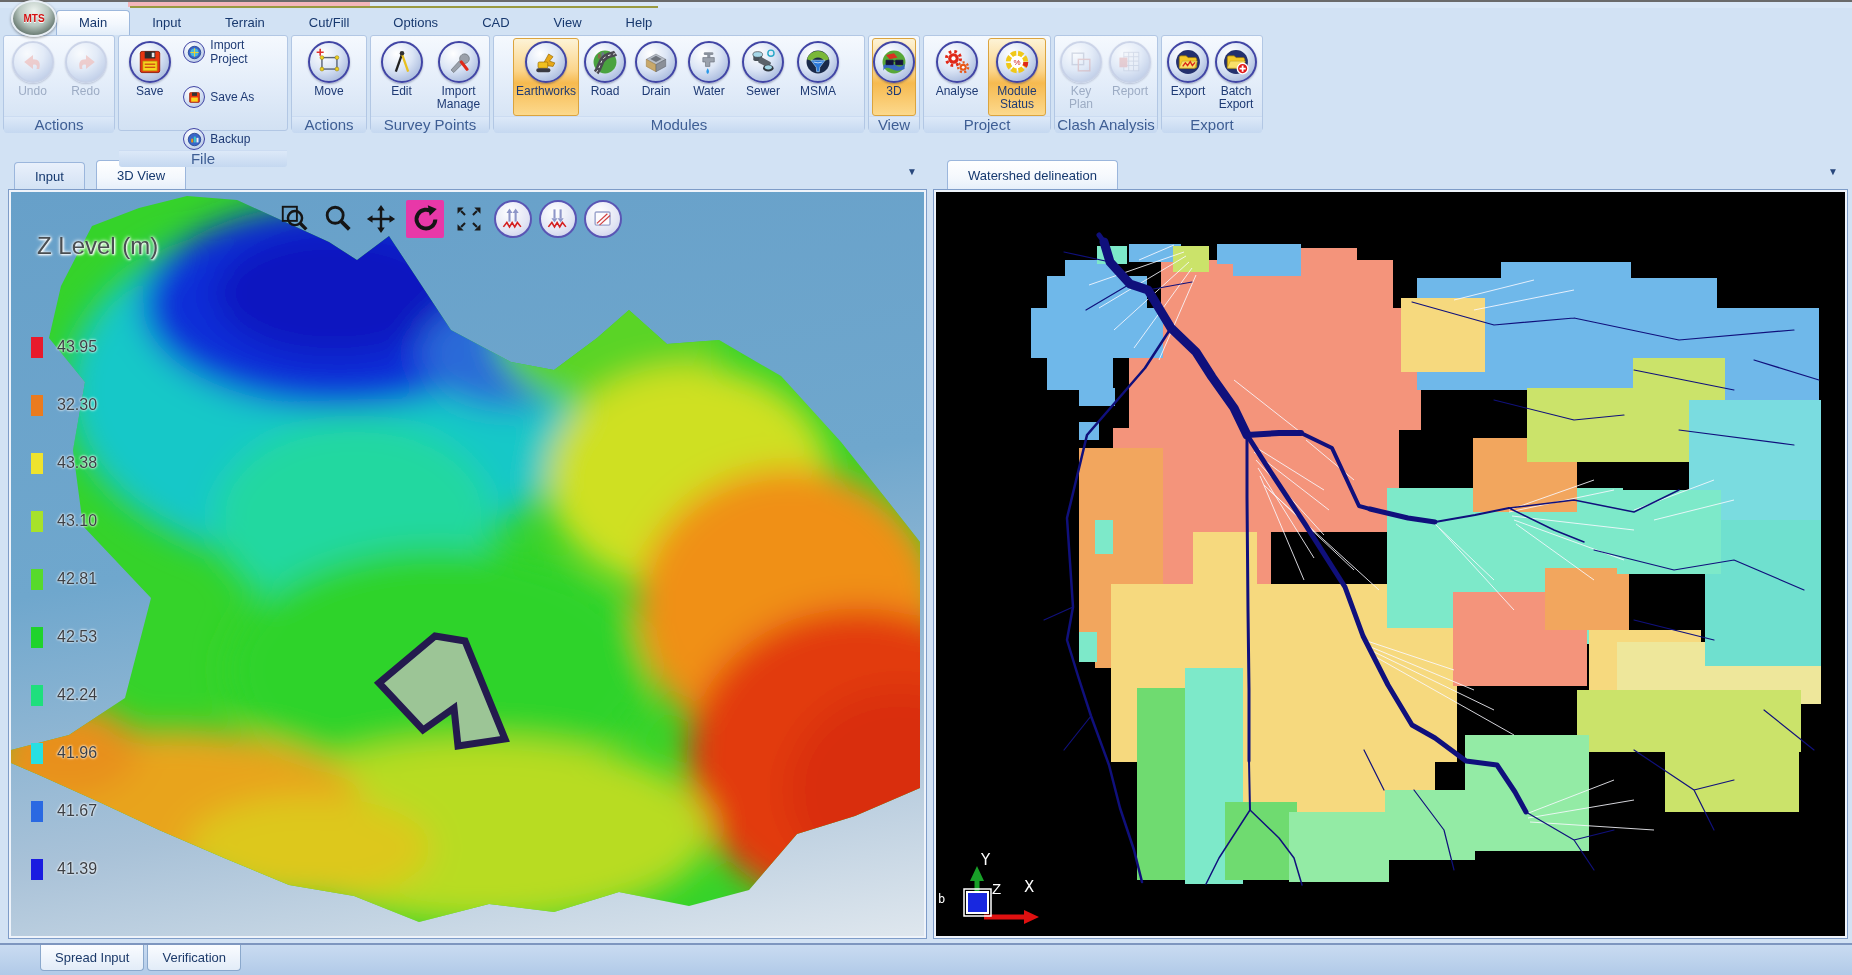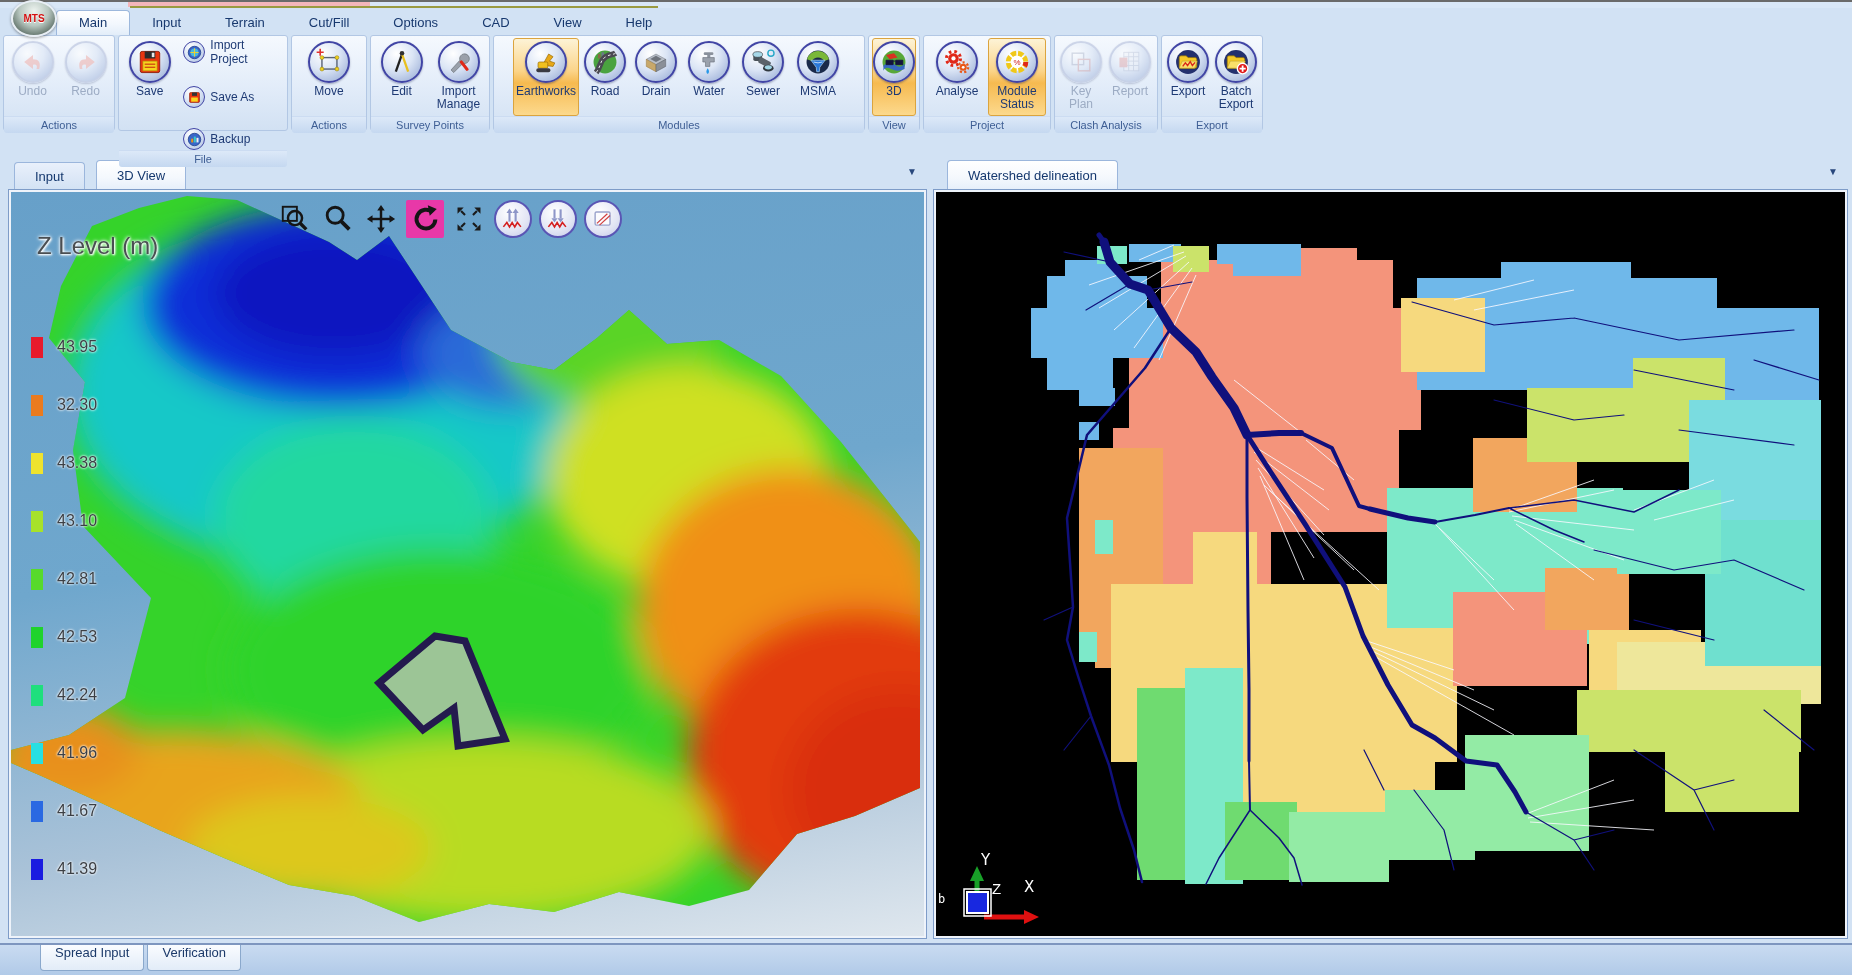--- a/index.html
+++ b/index.html
@@ -20,21 +20,21 @@
   
   .menutabs{position:absolute;left:56px;top:8px;height:27px;display:flex;align-items:flex-end;z-index:3;}
   .mtab{padding:4px 22px 5px;font-size:13px;color:#17386e;cursor:default;}
   .mtab.active{background:linear-gradient(#ffffff,#f2f7fd 55%,#e2edf9);border:1px solid #9db8dc;border-bottom:none;border-radius:4px 4px 0 0;}
 
   
   .ribbon{position:absolute;left:3px;top:35px;height:96px;display:flex;gap:3px;z-index:2;}
   .rgroup{display:flex;flex-direction:column;border:1px solid #b2c7e4;border-radius:3px;
     background:linear-gradient(#f5f9fe,#e2ecf9 55%,#d2e1f3);box-sizing:border-box;}
   .rgroup-body{flex:1;display:flex;justify-content:center;gap:2px;padding:2px 3px 0;}
-  .rgroup-label{height:17px;line-height:16px;font-size:11px;color:#3e5e94;text-align:center;
+  .rgroup-label{height:17px;line-height:16px;font-size:15px;color:#3e5e94;text-align:center;
     background:linear-gradient(#dde9f8,#c5d8f0);border-top:1px solid #ccdcf2;border-radius:0 0 3px 3px;}
   .big-btn{width:58px;height:78px;display:flex;flex-direction:column;align-items:center;gap:2px;
     padding:2px 1px 0;color:#1e3a74;font-size:12px;line-height:13px;text-align:center;
     border:1px solid transparent;border-radius:3px;box-sizing:border-box;cursor:default;}
   .big-btn.wide{width:66px;}
   .big-btn.active-btn{background:linear-gradient(#fdf3d6,#fbd489 42%,#f6ba50 58%,#fcd98d);border:1px solid #dba43e;}
   .big-btn.disabled .lbl{color:#9dacc4;}
   .big-btn.disabled .circ{border-color:#b3bedb;opacity:.6;}
   .circ{width:38px;height:38px;border-radius:50%;border:2px solid #4145a5;flex:none;
     background:radial-gradient(circle at 35% 28%,#ffffff,#dbe5f5 45%,#aebfe0 78%,#8ea5d0);
@@ -74,21 +74,21 @@
     background:radial-gradient(circle at 40% 30%,#ffffff,#e2e5f4 60%,#c3c9e8);
     display:flex;align-items:center;justify-content:center;cursor:default;}
 
   
   .corner-mark{position:absolute;left:4px;bottom:32px;color:#fff;font-size:12px;font-family:"DejaVu Sans Mono",monospace;}
 
   
   .bottombar{position:absolute;left:0;bottom:0;width:100%;height:32px;
     background:linear-gradient(#c9dbf1,#b1cae8);border-top:2px solid #7e96bf;box-sizing:border-box;}
   .btabs{position:absolute;left:40px;top:0;display:flex;gap:3px;}
-  .btab{height:25px;padding:0 14px;display:flex;align-items:flex-start;font-size:13px;color:#1c3a6a;
+  .btab{height:25px;padding:0 14px;display:flex;align-items:center;font-size:13px;color:#1c3a6a;
     background:linear-gradient(#fafcff,#e2ecf8);border:1px solid #8aa8cc;border-top:none;
     border-radius:0 0 4px 4px;cursor:default;}
 
   svg{display:block;}
 </style>
 </head>
 <body>
 
 <div class="window">
 

